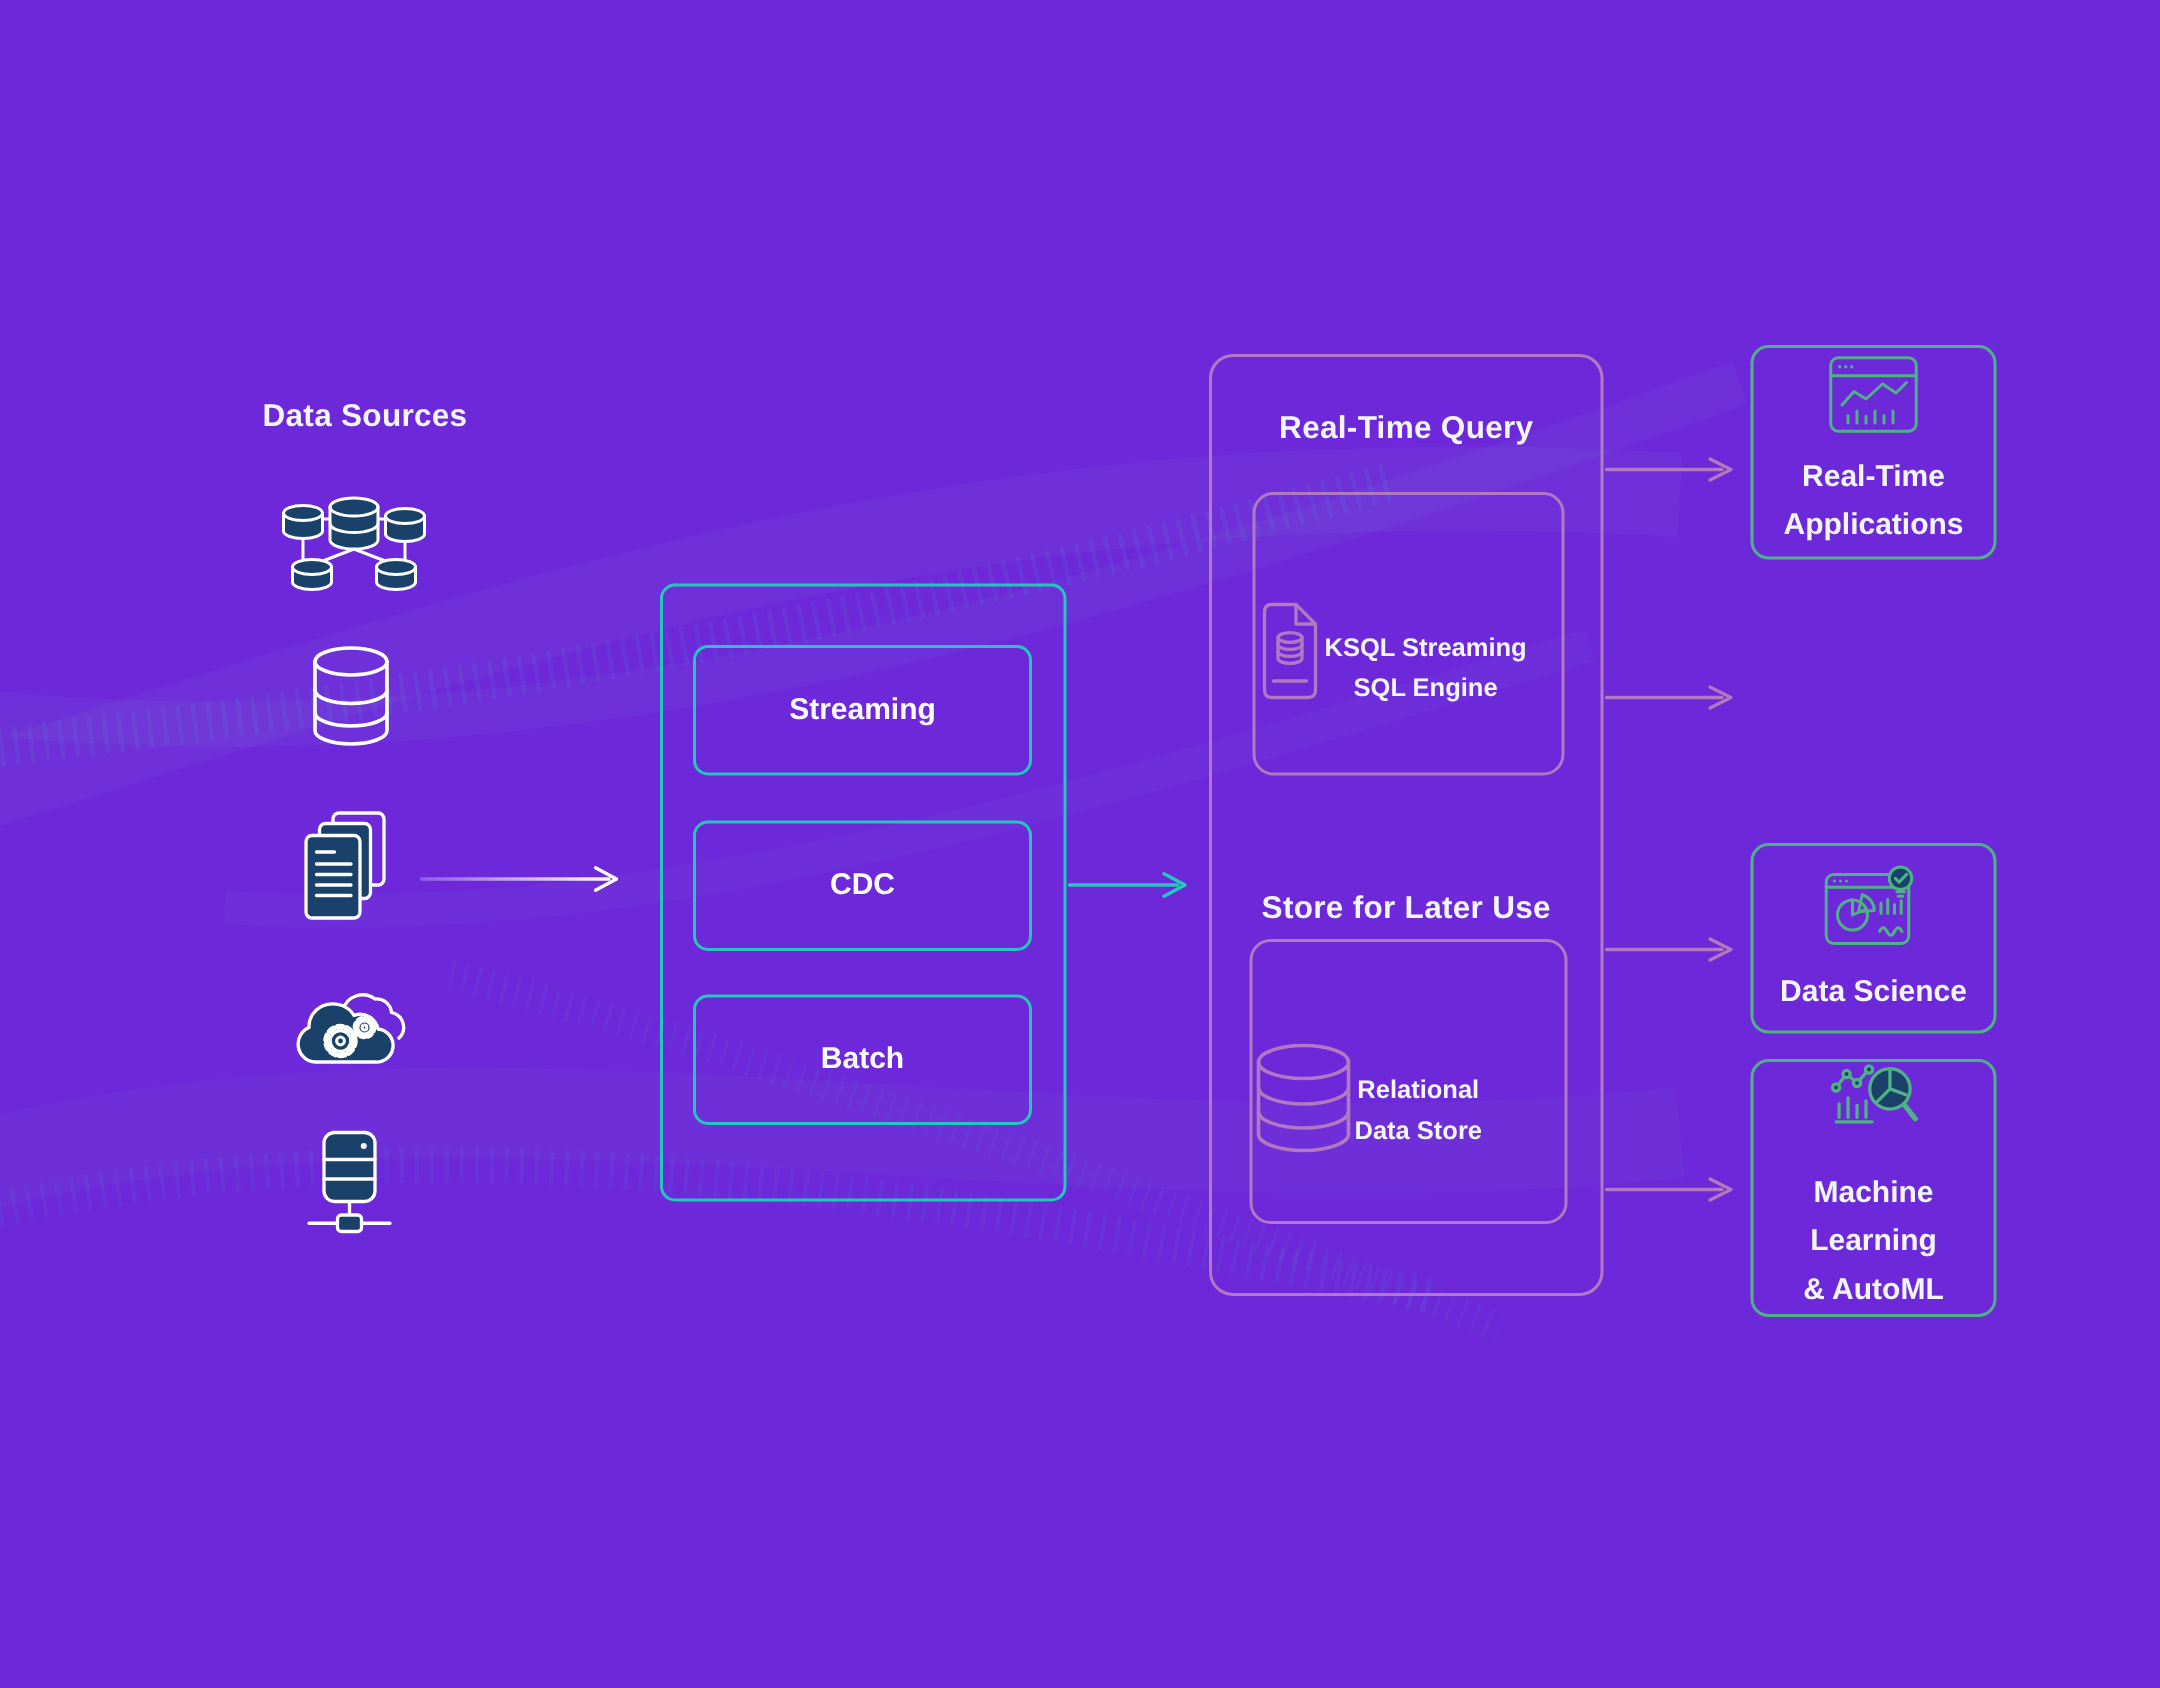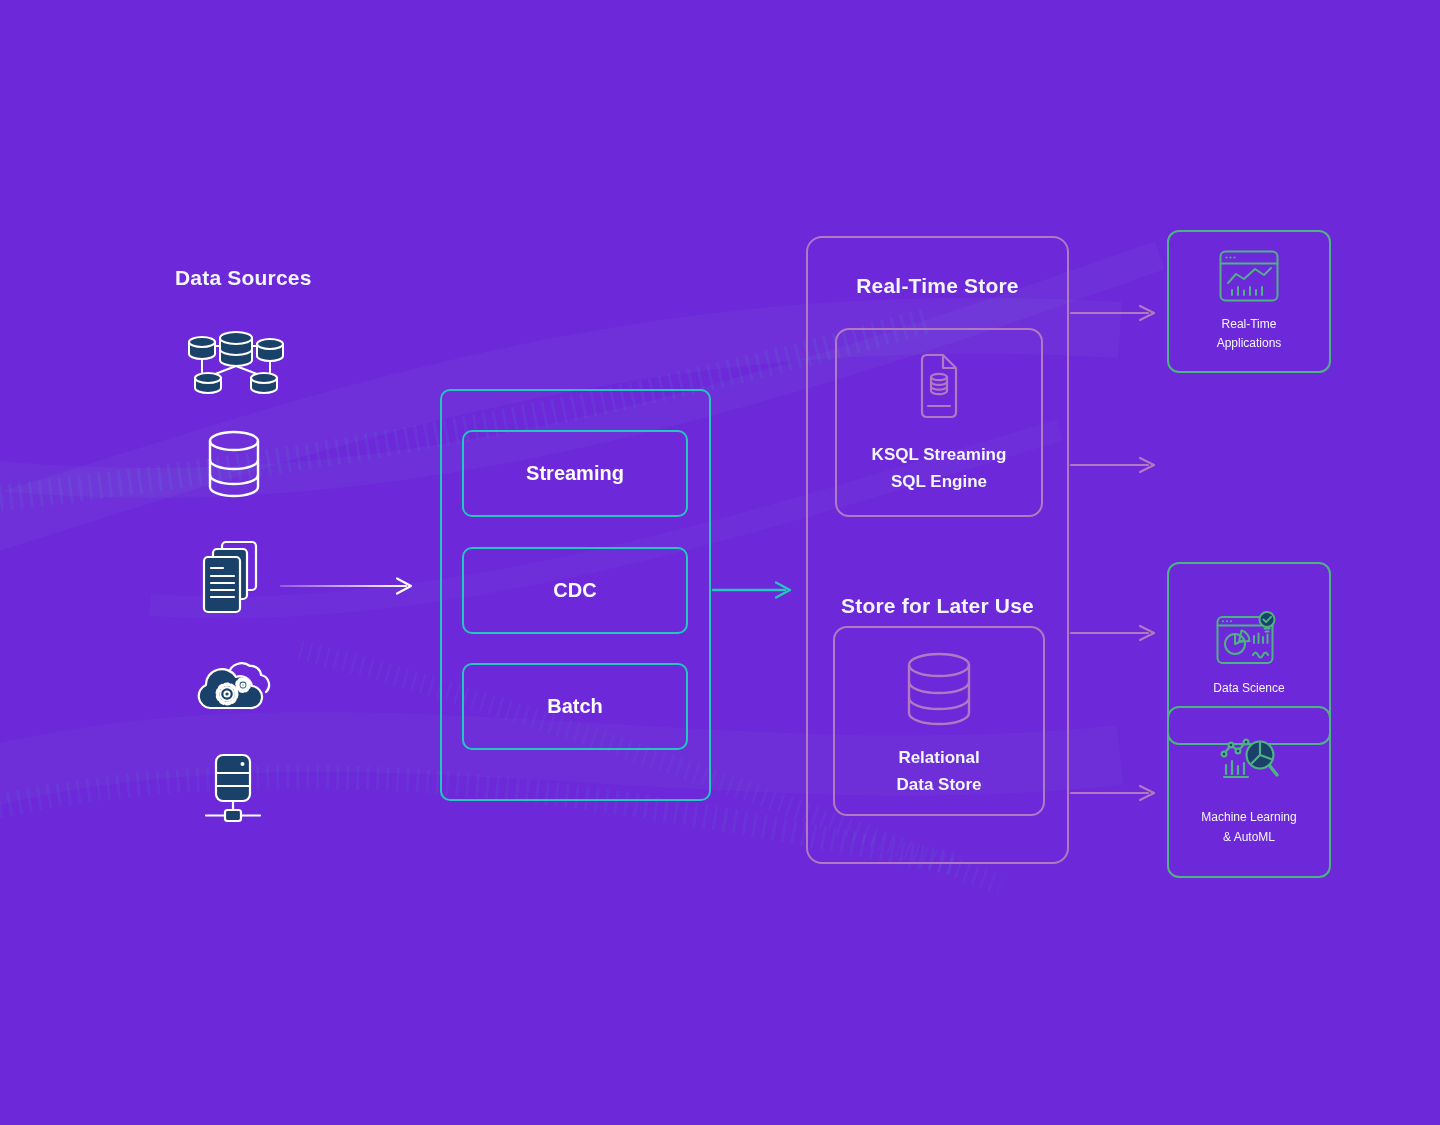--- a/index.html
+++ b/index.html
@@ -36,36 +36,36 @@
   #stage-0{top:430px;}
   #stage-1{top:547px;}
   #stage-2{top:663px;}
 
   
   #proc-box{left:806px;top:236px;width:263px;height:628px;
     border:2px solid #b279c2;border-radius:16px;box-sizing:border-box;}
   #rtq-title{left:806px;top:274px;width:263px;}
   #store-title{left:806px;top:580px;width:263px;margin-top:14px;}
   .pcard{border:2px solid #b279c2;border-radius:14px;box-sizing:border-box;
-    display:flex;flex-direction:column;align-items:center;}
+    display:flex;flex-direction:row;align-items:center;}
   #pcard-0{left:835px;top:328px;width:208px;height:189px;padding-top:23px;}
   #pcard-1{left:833px;top:626px;width:212px;height:190px;padding-top:23px;}
   .card-label{font-weight:700;font-size:17px;line-height:1.6;color:#f2f6fa;text-align:center;}
   #pcard-0 .card-label{margin-top:22px;}
   #pcard-1 .card-label{margin-top:15px;}
 
   
   .outbox{left:1167px;width:164px;border:2px solid #4fb286;border-radius:12px;
     box-sizing:border-box;display:flex;flex-direction:column;align-items:center;
     justify-content:center;gap:13px;}
   #out-0{top:230px;height:143px;}
   #out-1{top:393px;height:144px;}
-  #out-2{top:562px;height:183px;}
+  #out-2{top:562px;height:127px;}
   #out-3{top:706px;height:172px;}
-  .out-label{font-weight:400;font-size:12px;line-height:1.62;text-align:center;color:#f2f6fa;}
+  .out-label{font-weight:700;font-size:20px;line-height:1.62;text-align:center;color:#f2f6fa;}
 </style>
 </head>
 <body>
 
 <div id="canvas">
 
   <svg class="abs waves" width="1440" height="1125" viewBox="0 0 1440 1125" fill="none" style="left:0;top:0;">
     <path d="M -60 540 C 300 430, 620 300, 1120 330" stroke="#8fc0e0" stroke-opacity="0.055" stroke-width="56"></path>
     <path d="M -60 470 C 350 520, 700 420, 1160 255" stroke="#8fc0e0" stroke-opacity="0.06" stroke-width="30"></path>
     <path d="M -60 505 C 250 470, 560 425, 930 320" stroke="#4fb0cf" stroke-opacity="0.10" stroke-width="26" stroke-dasharray="3 7"></path>
@@ -165,21 +165,21 @@
   </div>
   <div id="stage-1" class="abs stage node">
     <span>CDC</span>
   </div>
   <div id="stage-2" class="abs stage node">
     <span>Batch</span>
   </div>
 
   <div id="proc-box" class="abs node"></div>
 
-  <div id="rtq-title" class="abs title center node">Real-Time Store</div>
+  <div id="rtq-title" class="abs title center node">Real-Time Query</div>
 
   <div id="pcard-0" class="abs pcard node">
     <svg width="46" height="66" viewBox="0 0 46 66" fill="none" stroke="#b279c2" stroke-width="2.2" stroke-linecap="round" stroke-linejoin="round">
       <path d="M11 2 h16 l13 13 v44 q0 5 -5 5 h-24 q-5 0 -5 -5 v-52 q0 -5 5 -5 z"></path>
       <path d="M27 3 v12 h12"></path>
       <path d="M15 24 a8 3.2 0 0 1 16 0 v14 a8 3.2 0 0 1 -16 0 z"></path>
       <path d="M15 24 a8 3.2 0 0 0 16 0 M15 28.7 a8 3.2 0 0 0 16 0 M15 33.4 a8 3.2 0 0 0 16 0"></path>
       <path d="M12 53 h22"></path>
     </svg>
     <div class="card-label ml">KSQL Streaming

